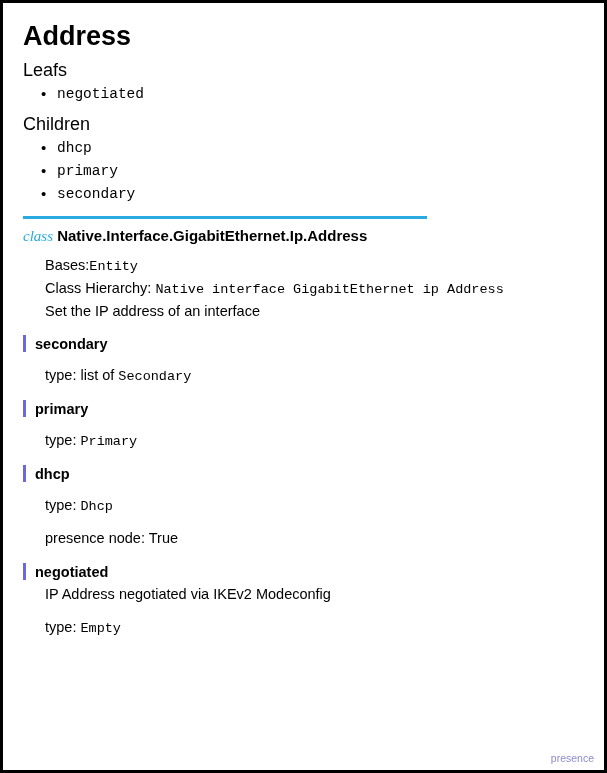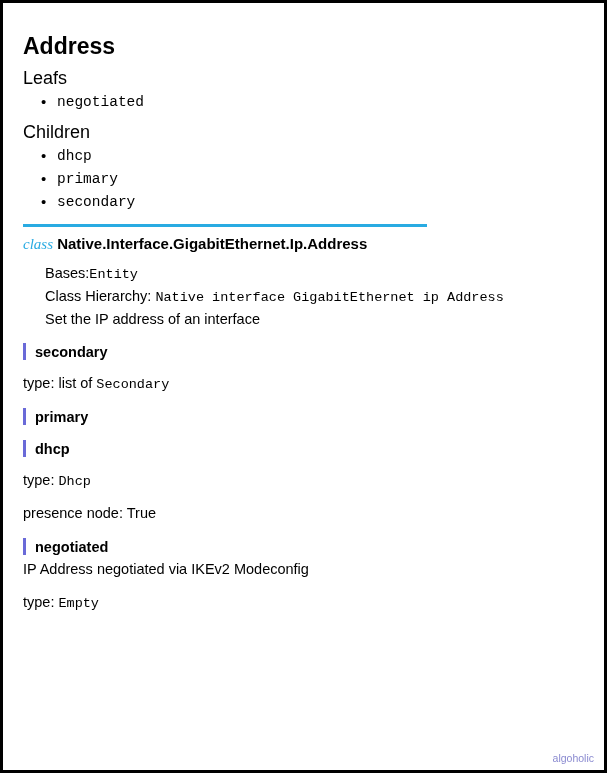--- a/index.html
+++ b/index.html
@@ -19,23 +19,23 @@
     width: 607px;
     height: 773px;
     box-sizing: border-box;
     border: 3px solid #000000;
     background: #ffffff;
   }
   .inner {
     padding: 14px 16px 0 20px;
   }
   h1.title {
-    font-size: 23px;
+    font-size: 27px;
     font-weight: bold;
-    margin: 16px 0 6px 0;
+    margin: 4px 0 6px 0;
     letter-spacing: 0px;
   }
   h2.section {
     font-size: 18px;
     font-weight: normal;
     margin: 8px 0 2px 0;
   }
   ul.bullets {
     margin: 2px 0 4px 0;
     padding-left: 34px;
@@ -101,20 +101,21 @@
   .attr-head::before {
     content: "";
     position: absolute;
     left: 0;
     top: 0px;
     width: 3px;
     height: 17px;
     background: #6a6ad8;
   }
   .attr-body {
+    margin-left: 22px;
   }
   .attr-body p {
     font-size: 14.5px;
     line-height: 18px;
     margin: 13px 0 0 0;
   }
   .attr-body p.tight {
     margin-top: 4px;
   }
   .credit {
@@ -165,34 +166,37 @@
 
     <div class="attr">
       <div class="attr-head">secondary</div>
       <div class="attr-body">
         <p><span>type: list of </span><span class="mono">Secondary</span></p>
       </div>
     </div>
 
     <div class="attr">
       <div class="attr-head">primary</div>
+      <div class="attr-body">
+        <p><span>type: </span><span class="mono">Primary</span></p>
+      </div>
     </div>
 
     <div class="attr">
       <div class="attr-head">dhcp</div>
       <div class="attr-body">
         <p><span>type: </span><span class="mono">Dhcp</span></p>
         <p><span>presence node: True</span><span class="mono"></span></p>
       </div>
     </div>
 
     <div class="attr">
       <div class="attr-head">negotiated</div>
       <div class="attr-body">
         <p class="tight"><span>IP Address negotiated via IKEv2 Modeconfig</span><span class="mono"></span></p>
         <p><span>type: </span><span class="mono">Empty</span></p>
       </div>
     </div>
 
   </div>
 
-  <div class="credit">algoholic</div>
+  <div class="credit">presence</div>
 </div>
 
 </body></html>

